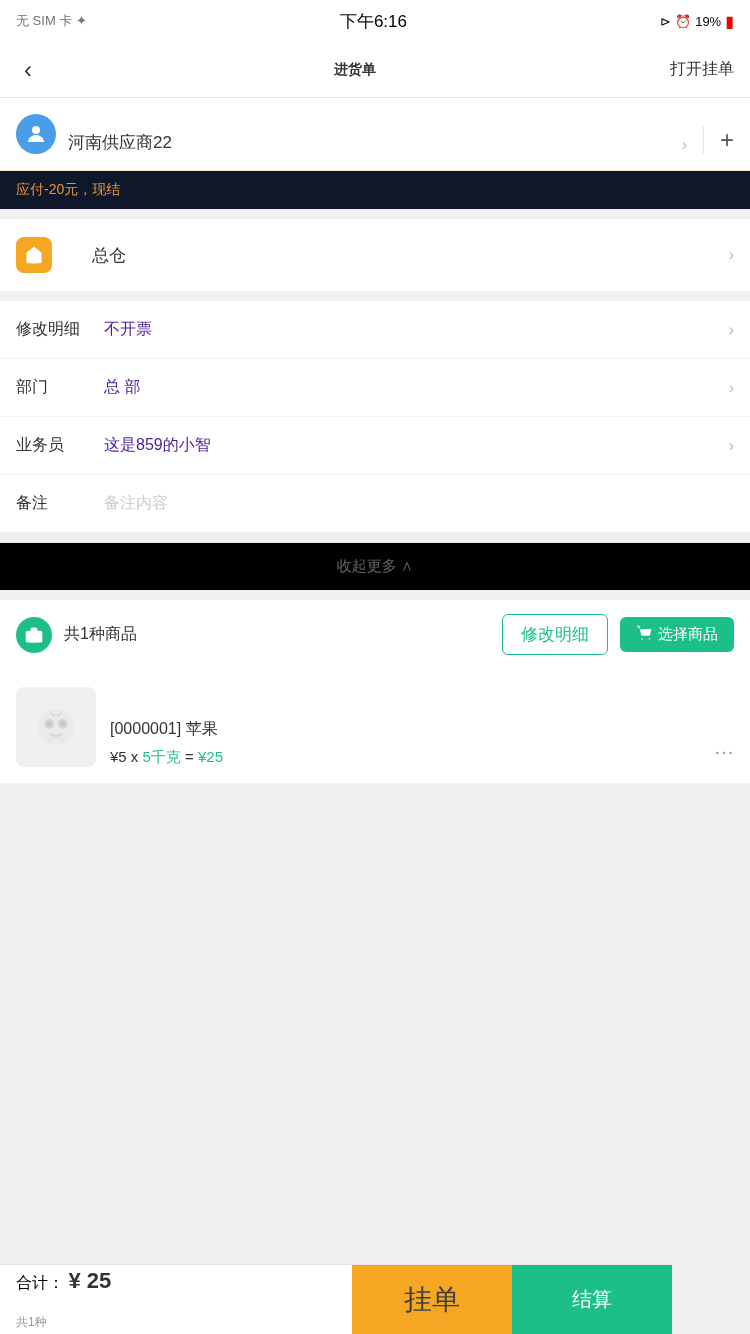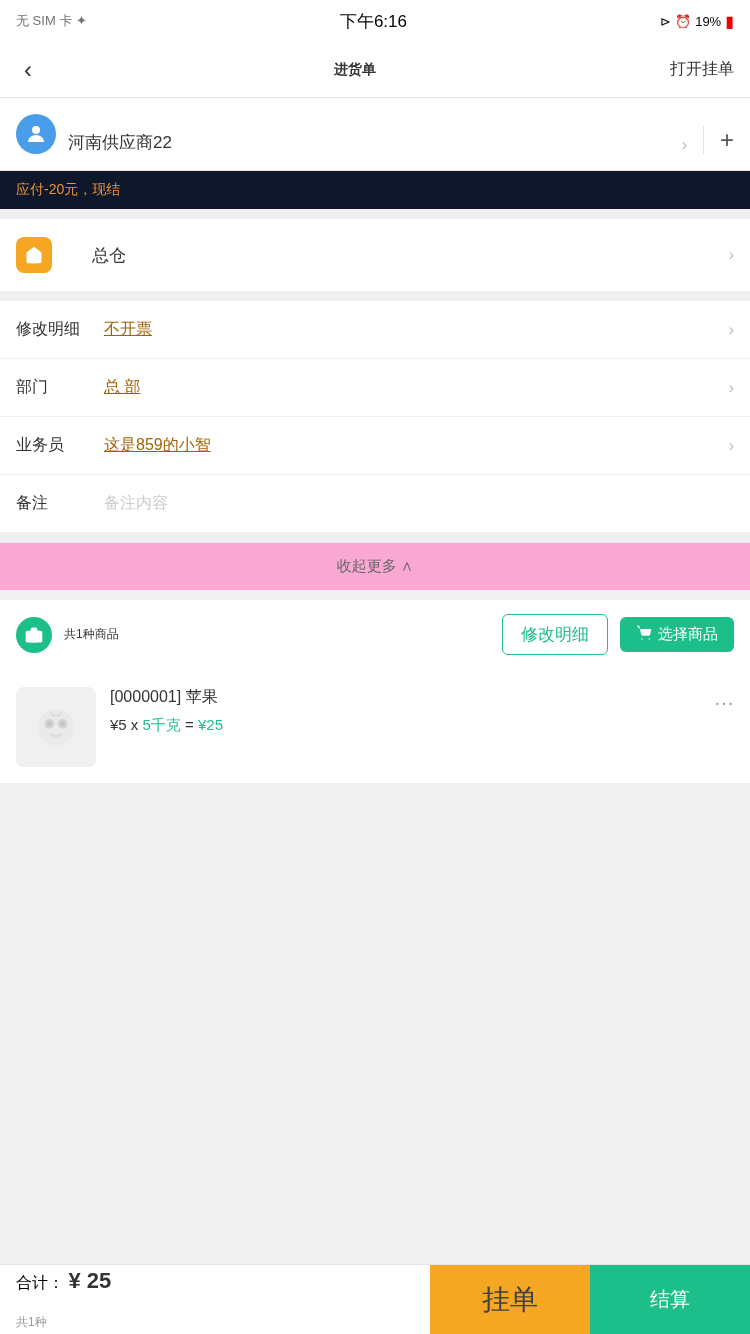--- a/index.html
+++ b/index.html
@@ -156,35 +156,34 @@
     }
     .form-label {
       font-size: 16px;
       color: #333;
       width: 80px;
       flex-shrink: 0;
     }
     .form-value {
       flex: 1;
       font-size: 16px;
-      color: #a16207;
+      color: #4c1d95;
       padding-left: 8px;
-      text-decoration: underline;
     }
     .form-placeholder {
       flex: 1;
       font-size: 16px;
       color: #ccc;
       padding-left: 8px;
       font-family: Liberation Serif, serif;
     }
 
     
     .collapse-row {
-      background: #f9a8d4;
+      background: #000000;
       padding: 14px;
       text-align: center;
       font-size: 15px;
       color: #666;
       cursor: pointer;
       border-top: 1px solid #e8e8e8;
     }
 
     
     .product-header {
@@ -200,21 +199,21 @@
       border-radius: 50%;
       background: #1cbe8a;
       display: flex;
       align-items: center;
       justify-content: center;
       color: #fff;
       font-size: 16px;
     }
     .product-count {
       flex: 1;
-      font-size: 12px;
+      font-size: 16px;
       color: #333;
     }
     .btn-modify {
       border: 1.5px solid #1cbe8a;
       color: #1cbe8a;
       background: #fff;
       border-radius: 6px;
       padding: 8px 18px;
       font-size: 17px;
       cursor: pointer;
@@ -230,21 +229,21 @@
       display: flex;
       align-items: flex-end;
       gap: 6px;
     }
 
     
     .product-item {
       background: #fff;
       margin-top: 2px;
       display: flex;
-      align-items: flex-start;
+      align-items: flex-end;
       padding: 16px;
       gap: 14px;
     }
     .product-thumb {
       width: 80px;
       height: 80px;
       background: #f0f0f0;
       border-radius: 8px;
       display: flex;
       align-items: center;
@@ -276,21 +275,21 @@
       font-size: 20px;
       cursor: pointer;
       padding: 4px 0;
     }
 
     
     .bottom-bar {
       position: fixed;
       bottom: 0;
       left: 0;
-      width: 750px;
+      width: 672px;
       height: 70px;
       background: #fff;
       display: flex;
       align-items: stretch;
       border-top: 1px solid #e5e5e5;
     }
     .total-section {
       flex: 1;
       display: flex;
       flex-direction: column;

